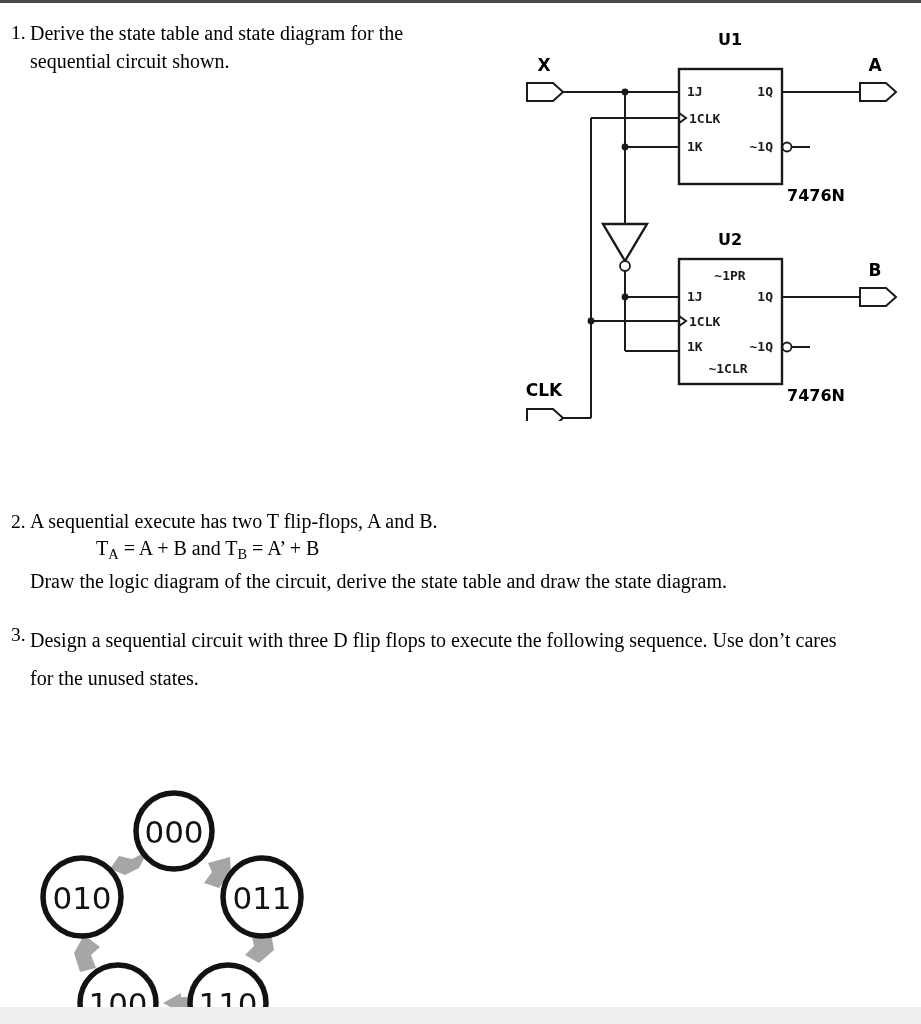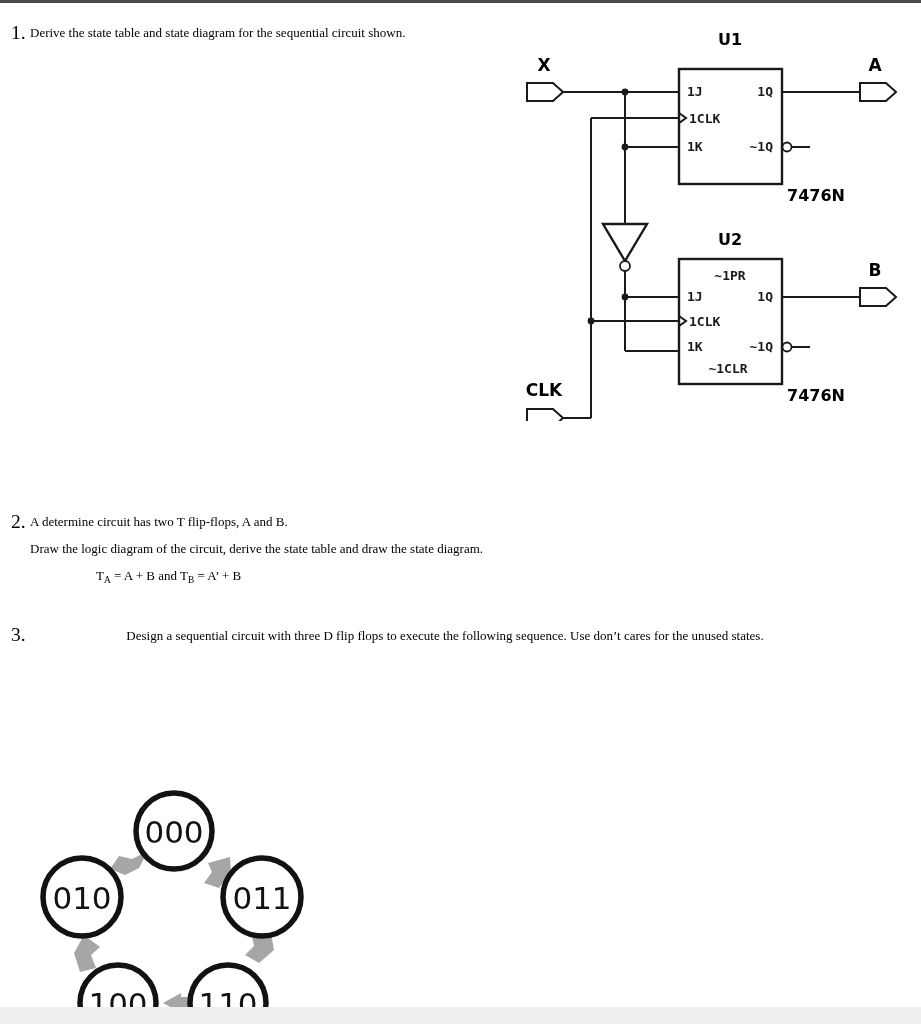--- a/index.html
+++ b/index.html
@@ -43,33 +43,33 @@
   .q-num {
     width: 30px;
     flex: 0 0 30px;
     font-size: 19.5px;
     line-height: 27px;
     text-align: left;
     padding-left: 11px;
     box-sizing: border-box;
   }
   .q-body {
-    font-size: 13px;
+    font-size: 20px;
     line-height: 27px;
   }
   .q-line { white-space: nowrap; }
   .q-indent { padding-left: 66px; }
 
   #q1 { left: 0; top: 16px; width: 500px; }
   #q1 .q-body { width: 450px; white-space: normal; line-height: 28px; }
 
   #q2 { left: 0; top: 505px; width: 900px; }
   #q3 { left: 0; top: 618px; width: 900px; }
   #q3 .q-body { width: 830px; }
-  #q3 .q-wrap { white-space: normal; line-height: 30px; text-align: center; }
+  #q3 .q-wrap { white-space: normal; line-height: 38px; }
 
   sub {
     font-size: 0.72em;
     vertical-align: -0.28em;
   }
 
   
   #circuit {
     position: absolute;
     left: 515px;
@@ -190,23 +190,23 @@
 
       <line class="wire" x1="267" y1="276" x2="345" y2="276"></line>
       <path class="pinshape" d="M345 267 L371 267 L381 276 L371 285 L345 285 Z"></path>
       <text class="lbl-io" x="360" y="255" text-anchor="middle">B</text>
     </svg>
   </div>
 
   <div class="q" id="q2">
     <div class="q-num">2.</div>
     <div class="q-body">
-      <div class="q-line">A determine circuit has two T flip-flops, A and B.</div>
+      <div class="q-line">A sequential execute has two T flip-flops, A and B.</div>
+      <div class="q-line q-indent"><span>T</span><sub>A</sub><span> = A + B and T</span><sub>B</sub><span> = A’ + B</span></div>
       <div class="q-line">Draw the logic diagram of the circuit, derive the state table and draw the state diagram.</div>
-      <div class="q-line q-indent"><span>T</span><sub>A</sub><span> = A + B and T</span><sub>B</sub><span> = A’ + B</span></div>
     </div>
   </div>
 
   <div class="q" id="q3">
     <div class="q-num">3.</div>
     <div class="q-body">
       <div class="q-wrap">Design a sequential circuit with three D flip flops to execute the following sequence.  Use don’t cares for the unused states.</div>
     </div>
   </div>
 

